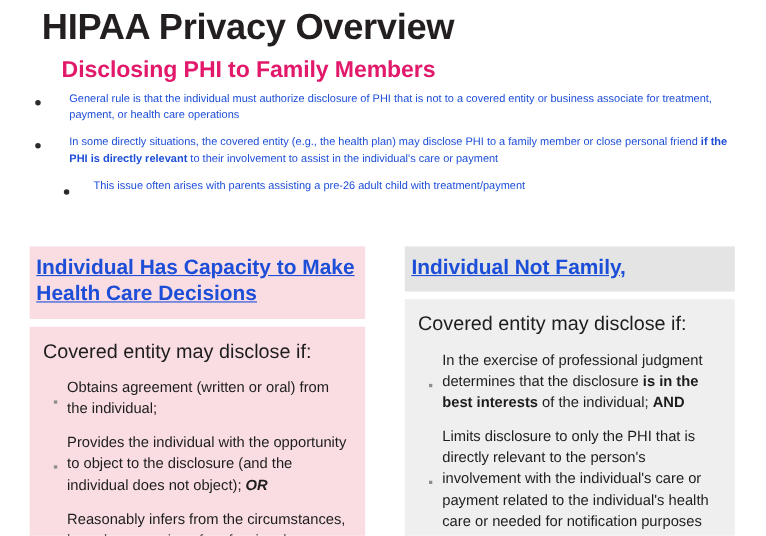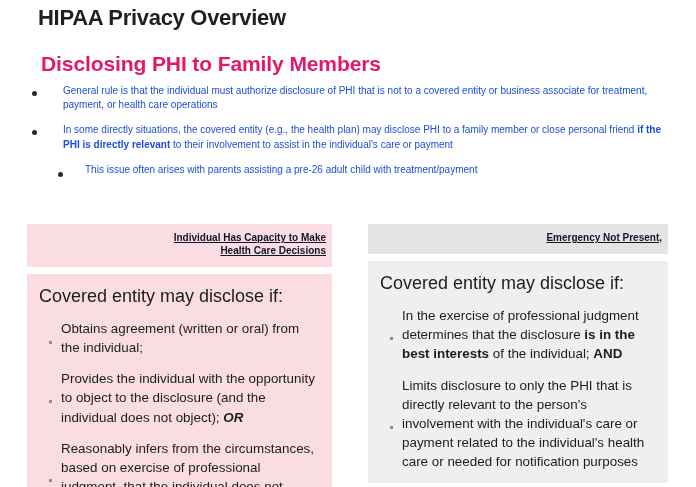--- a/index.html
+++ b/index.html
@@ -19,30 +19,30 @@
     position: absolute;
     inset: 0;
     background: #ffffff;
   }
 
   
   .slide-title {
     position: absolute;
     left: 38px;
     top: 6px;
-    font-size: 22px;
+    font-size: 33px;
     font-weight: bold;
     letter-spacing: -0.3px;
     color: #231f20;
     line-height: 1.12;
     text-align: center;
   }
   .slide-subtitle {
     position: absolute;
-    left: 41px;
+    left: 56px;
     top: 52px;
     font-size: 21px;
     font-weight: bold;
     color: #e2186a;
     letter-spacing: -0.1px;
     line-height: 1.1;
   }
 
   
   .bullets {
@@ -83,24 +83,24 @@
 
   
   .col {
     position: absolute;
     top: 224px;
   }
   .col-left  { left: 27px;  width: 305px; }
   .col-right { left: 368px; width: 300px; }
 
   .box-header {
-    text-align: right;
-    font-size: 10px;
+    text-align: left;
+    font-size: 19px;
     font-weight: bold;
-    color: #0f172a;
+    color: #1d4ed8;
     line-height: 1.28;
     padding: 8px 6px 9px 6px;
     box-sizing: border-box;
   }
   .box-header span { text-decoration: underline; }
   .col-left  .box-header { background: #f9dde2; }
   .col-right .box-header { background: #e4e4e4; }
 
   .box-body {
     margin-top: 7px;
@@ -179,21 +179,21 @@
           </div>
           <div class="box-item">
             <span class="box-mark"></span>
             <div class="box-text"><span>Reasonably infers from the circumstances, based on exercise of professional judgment, that the individual does not object to the disclosure</span></div>
           </div>
         </div>
     </div>
   </div>
 
   <div class="col col-right">
-    <div class="box-header"><span>Emergency Not Present,</span><br></div>
+    <div class="box-header"><span>Individual Not Family,</span><br></div>
     <div class="box-body">
       <div class="box-lead">Covered entity may disclose if:</div>
       <div class="box-items">
           <div class="box-item">
             <span class="box-mark"></span>
             <div class="box-text"><span>In the exercise of professional judgment determines that the disclosure </span><b>is in the best interests</b><span> of the individual; </span><b>AND</b></div>
           </div>
           <div class="box-item">
             <span class="box-mark"></span>
             <div class="box-text"><span>Limits disclosure to only the PHI that is directly relevant to the person's involvement with the individual's care or payment related to the individual's health care or needed for notification purposes</span></div>

